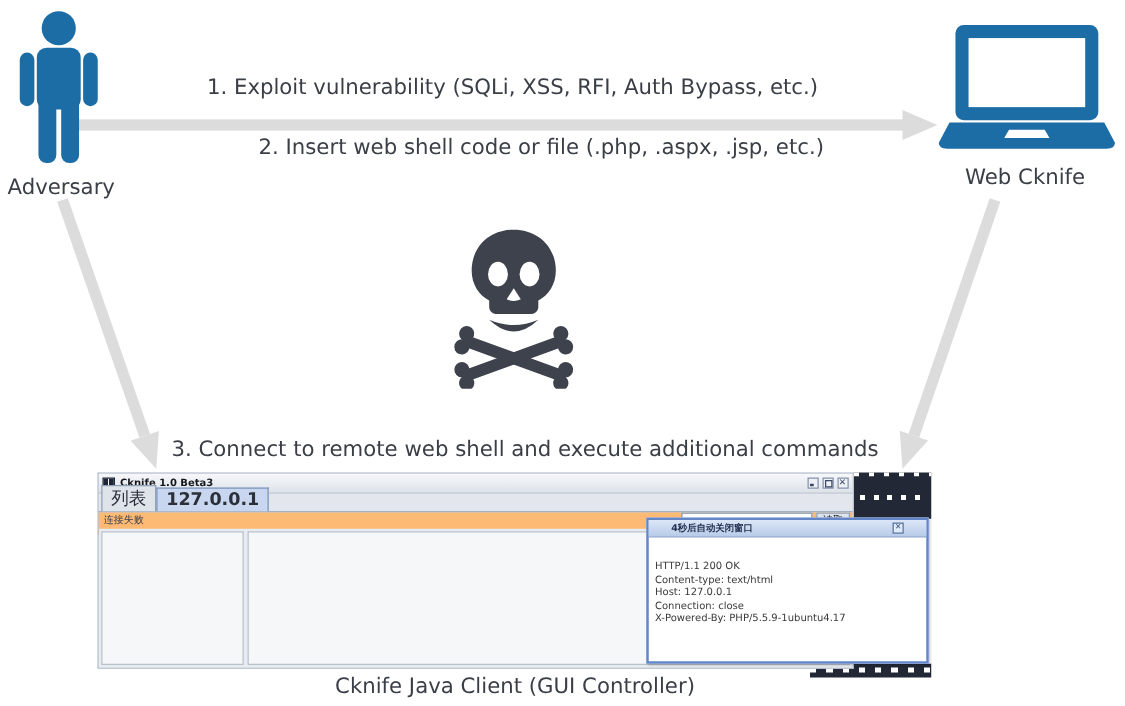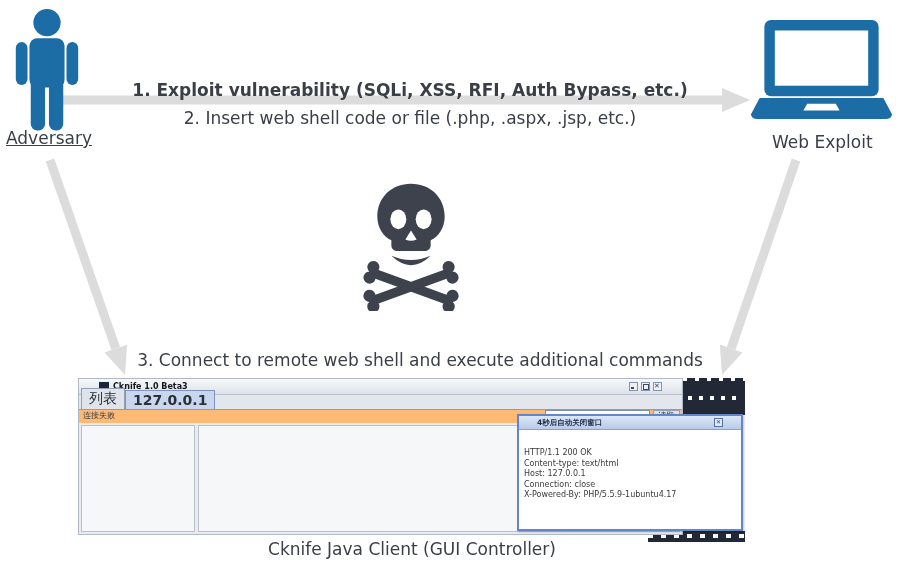--- a/index.html
+++ b/index.html
@@ -15,21 +15,21 @@
   .step-label{position:absolute;text-align:center;font-size:17px;color:var(--text-dark,#3a3f47);}
   .caption{position:absolute;text-align:center;font-size:17px;color:var(--text-dark,#3a3f47);}
 
   
   .ck-win{
     position:absolute;left:78px;top:378px;width:605px;height:157px;
     background:#eef1f5;border:1px solid #aeb8c6;box-sizing:border-box;
     font-family:"DejaVu Sans",sans-serif;
   }
   .ck-titlebar{
-    height:15px;display:flex;align-items:center;padding:0 20px;
+    height:15px;display:flex;align-items:center;padding:0 3px;
     background:linear-gradient(#f7f8fa,#dde2e9);border-bottom:1px solid #b6bfcc;
   }
   .ck-appicon{width:8px;height:8px;border:1px solid #1d2536;background:linear-gradient(90deg,#1d2536 0 45%,#fff 45% 55%,#1d2536 55%);margin-right:4px;flex:none;}
   .ck-title{font-size:8px;font-weight:bold;color:#16181d;white-space:nowrap;}
   .ck-controls{margin-left:auto;display:flex;gap:3px;}
   .wc{width:9px;height:9px;border:1px solid #8593ab;background:#edf0f5;box-sizing:border-box;position:relative;}
   .wc-min::before{content:"";position:absolute;left:1px;bottom:1px;width:3px;height:2px;background:#3c4a66;}
   .wc-max::before{content:"";position:absolute;left:1px;top:1px;width:4px;height:4px;border:1px solid #3c4a66;}
   .wc-close::before{content:"✕";position:absolute;left:0;top:-1px;font-size:7px;color:#3c4a66;}
 
@@ -99,34 +99,34 @@
   <svg class="abs" style="left:8px;top:8px;" width="78" height="124" viewBox="0 0 60 95">
     <g fill="#1c6ca6">
       <circle cx="30" cy="11" r="10.5"></circle>
       <rect x="6" y="26" width="9" height="33" rx="4.5"></rect>
       <rect x="45" y="26" width="9" height="33" rx="4.5"></rect>
       <rect x="16.5" y="23" width="27" height="38" rx="6"></rect>
       <rect x="17.5" y="50" width="11" height="44" rx="5"></rect>
       <rect x="31.5" y="50" width="11" height="44" rx="5"></rect>
     </g>
   </svg>
-  <div class="abs dlabel" style="left:6px;top:128px;text-decoration:underline;">Adversary</div>
+  <div class="abs dlabel" style="left:6px;top:140px;">Adversary</div>
 
   <svg class="abs" style="left:750px;top:20px;" width="143" height="100" viewBox="0 0 150 105">
     <g fill="#1c6ca6">
       <rect x="15" y="0" width="120" height="80" rx="7"></rect>
       <path d="M10 82 L140 82 L149 99 Q149 104 142 104 L8 104 Q1 104 1 99 Z"></path>
     </g>
     <rect x="26" y="11" width="98" height="58" fill="#fff"></rect>
     <path d="M60 88 L90 88 L94 95 L56 95 Z" fill="#fff"></path>
   </svg>
-  <div class="abs dlabel" style="left:772px;top:132px;">Web Exploit</div>
-
-  <div class="step-label" style="left:0;top:80px;width:820px;font-weight:bold;">1. Exploit vulnerability (SQLi, XSS, RFI, Auth Bypass, etc.)</div>
-  <div class="step-label" style="left:0;top:108px;width:820px;">2. Insert web shell code or file (.php, .aspx, .jsp, etc.)</div>
+  <div class="abs dlabel" style="left:772px;top:132px;">Web Cknife</div>
+
+  <div class="step-label" style="left:0;top:60px;width:820px;">1. Exploit vulnerability (SQLi, XSS, RFI, Auth Bypass, etc.)</div>
+  <div class="step-label" style="left:0;top:108px;width:820px;padding-left:23px;">2. Insert web shell code or file (.php, .aspx, .jsp, etc.)</div>
   <div class="step-label" style="left:0;top:350px;width:840px;">3. Connect to remote web shell and execute additional commands</div>
 
   <svg class="abs" style="left:350px;top:180px;" width="122" height="131" viewBox="0 0 130 140">
     <g fill="#3d424d">
       <path d="M65 4 C 44 4 29 19 29 39 C 29 51 35.5 60.5 44 64.5 L 44 70 C 44 73.5 47 76 50.5 76 L 79.5 76 C 83 76 86 73.5 86 70 L 86 64.5 C 94.5 60.5 101 51 101 39 C 101 19 86 4 65 4 Z"></path>
       <path d="M44 81 Q 65 101 86 81 Q 65 90 44 81 Z"></path>
       <g transform="rotate(20 65 114)">
         <rect x="19" y="109" width="92" height="10" rx="5"></rect>
         <circle cx="20" cy="108" r="6.5"></circle>
           <circle cx="20" cy="120" r="6.5"></circle>

